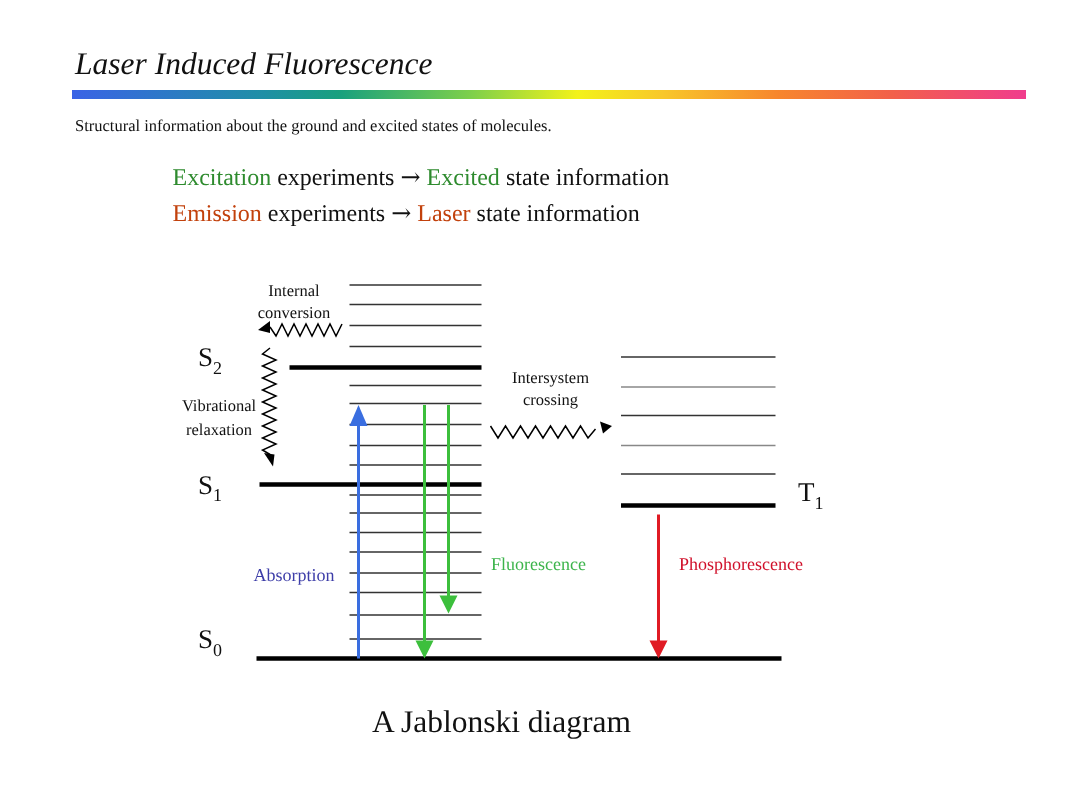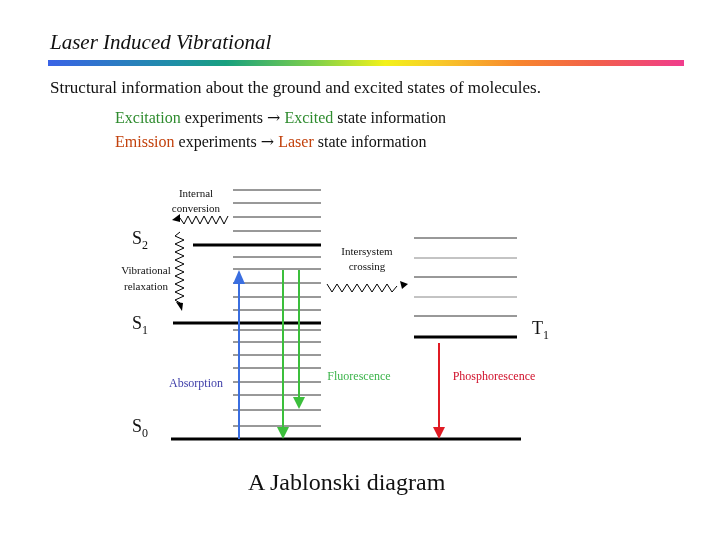--- a/index.html
+++ b/index.html
@@ -1,33 +1,33 @@
 <!DOCTYPE html>
 <html><head>
 <meta charset="utf-8">
 <style>
   html, body { margin: 0; padding: 0; }
   body { width: 720px; height: 540px; background: #ffffff; position: relative; overflow: hidden; font-family: "Liberation Serif", "DejaVu Serif", serif; color: #111; }
   .title { position: absolute; left: 50px; top: 30px; font-size: 21px; font-style: italic; color: #111; }
   .rainbow { position: absolute; left: 48px; top: 60px; width: 636px; height: 6px;
     background: linear-gradient(90deg, #3a63e6 0%, #1f8fa6 20%, #18a07e 28%, #7fd04a 42%, #f3f21a 53%, #f8c72a 62%, #f7862d 74%, #f2604a 86%, #f03c8d 100%); }
-  .subtitle { position: absolute; left: 50px; top: 78px; font-size: 17px; }
+  .subtitle { position: absolute; left: 50px; top: 78px; font-size: 11px; }
   .line { position: absolute; left: 115px; font-size: 16px; }
   .line1 { top: 108px; }
   .line2 { top: 132px; }
   .green { color: #2e8b2e; }
   .blue { color: #c2410c; }
   .diagram { position: absolute; left: 0; top: 0; width: 720px; height: 540px; }
-  .caption { position: absolute; left: 248px; top: 469px; font-size: 24px; }
+  .caption { position: absolute; left: 248px; top: 469px; font-size: 21px; }
   .arrow { font-family: "DejaVu Serif", serif; }
 </style>
 </head>
 <body>
 
-<div class="title">Laser Induced Vibrational</div>
+<div class="title">Laser Induced Fluorescence</div>
 <div class="rainbow"></div>
 <div class="subtitle">Structural information about the ground and excited states of molecules.</div>
 
 <div class="line line1">
   <span class="green">Excitation</span><span> experiments </span><span class="arrow">→</span>&nbsp;<span class="green">Excited</span><span> state information</span>
 </div>
 <div class="line line2">
   <span class="blue">Emission</span><span> experiments </span><span class="arrow">→</span>&nbsp;<span class="blue">Laser</span><span> state information</span>
 </div>
 

